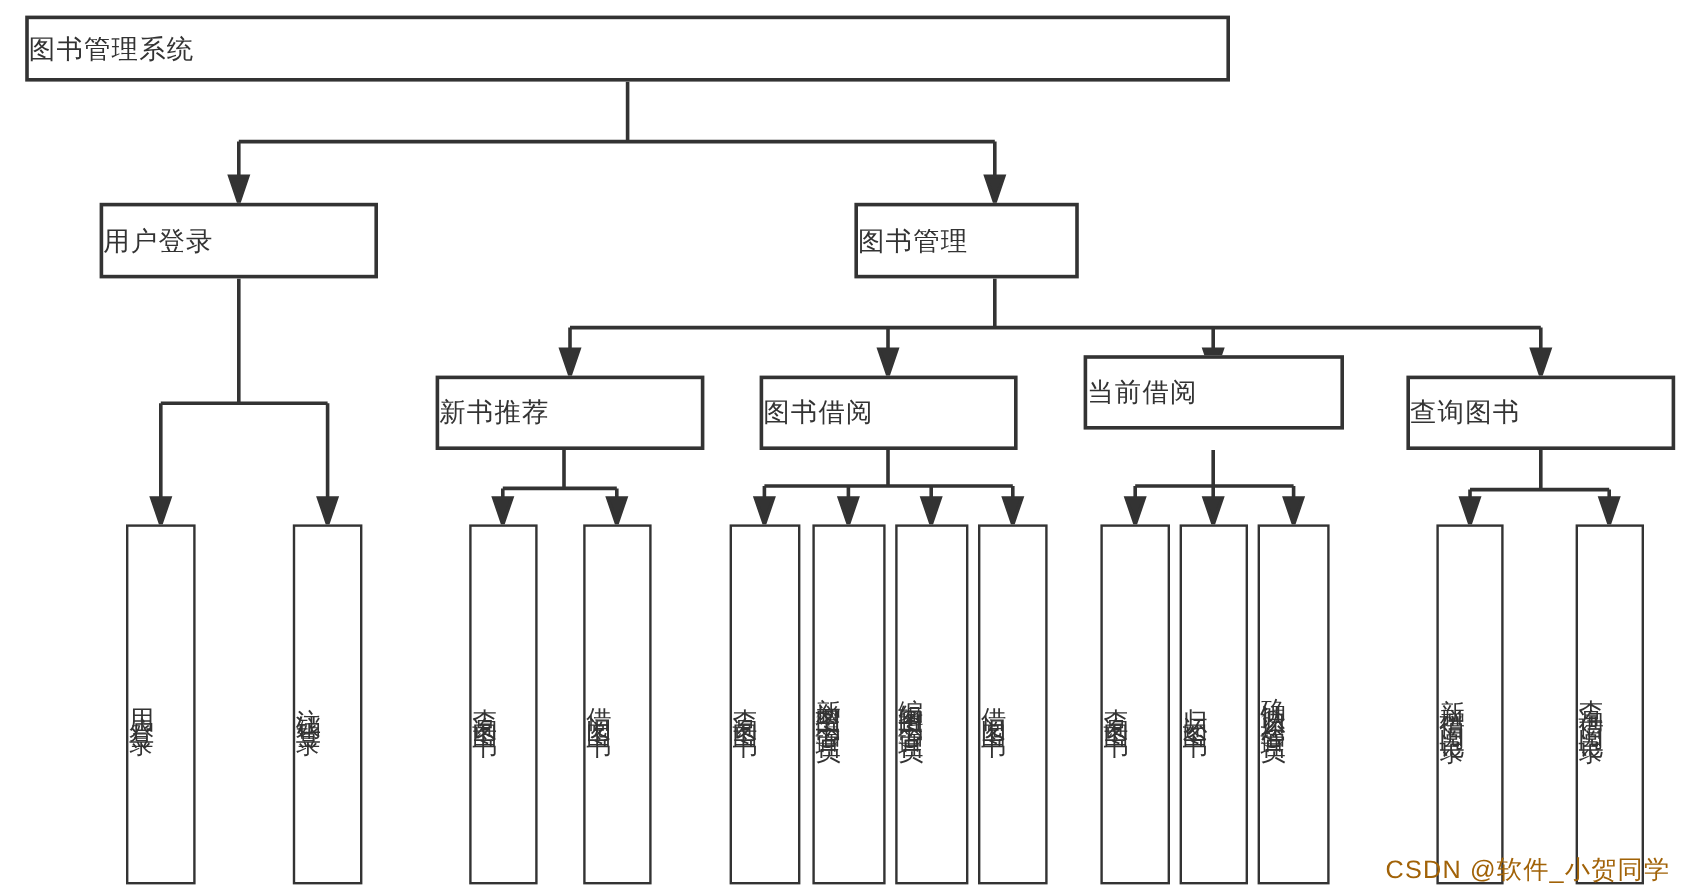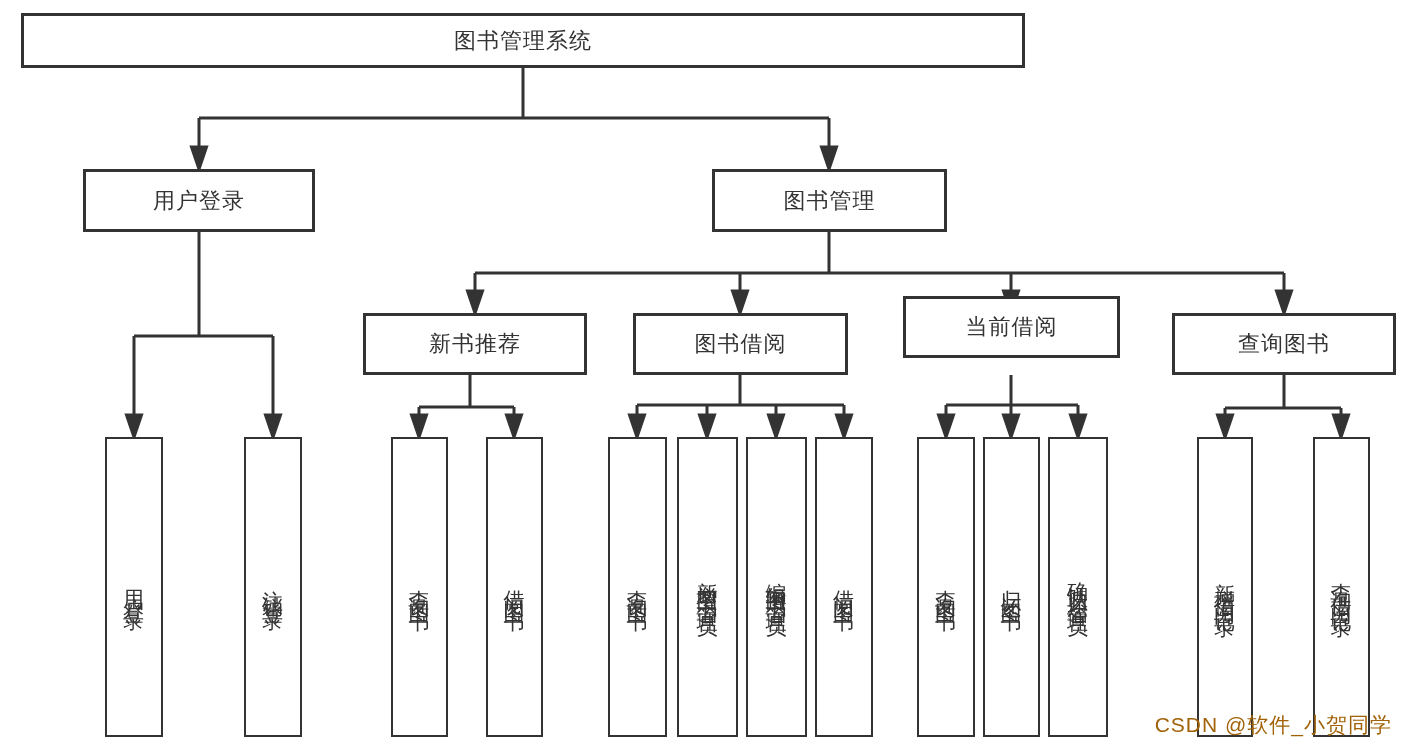--- a/index.html
+++ b/index.html
@@ -16,21 +16,20 @@
     left: 0; top: 0;
     width: 1405px; height: 747px;
   }
   .box {
     position: absolute;
     box-sizing: border-box;
     border: 3px solid #333333;
     background: #ffffff;
     display: flex;
     align-items: center;
-    justify-content: center;
   }
   .hlabel {
     font-size: 22px;
     color: #333333;
     letter-spacing: 1px;
     white-space: nowrap;
   }
   .leaf {
     top: 437px;
     height: 300px;
@@ -113,21 +112,21 @@
     </g>
   </svg>
 
   <div class="box" style="left:21px; top:13px; width:1004px; height:55px;">
     <span class="hlabel">图书管理系统</span>
   </div>
 
   <div class="box" style="left:83px; top:169px; width:232px; height:63px;">
     <span class="hlabel">用户登录</span>
   </div>
-  <div class="box" style="left:712px; top:169px; width:235px; height:63px;">
+  <div class="box" style="left:712px; top:169px; width:187px; height:63px;">
     <span class="hlabel">图书管理</span>
   </div>
 
   <div class="box" style="left:363px; top:313px; width:224px; height:62px;">
     <span class="hlabel">新书推荐</span>
   </div>
   <div class="box" style="left:633px; top:313px; width:215px; height:62px;">
     <span class="hlabel">图书借阅</span>
   </div>
   <div class="box" style="left:903px; top:296px; width:217px; height:62px;">

